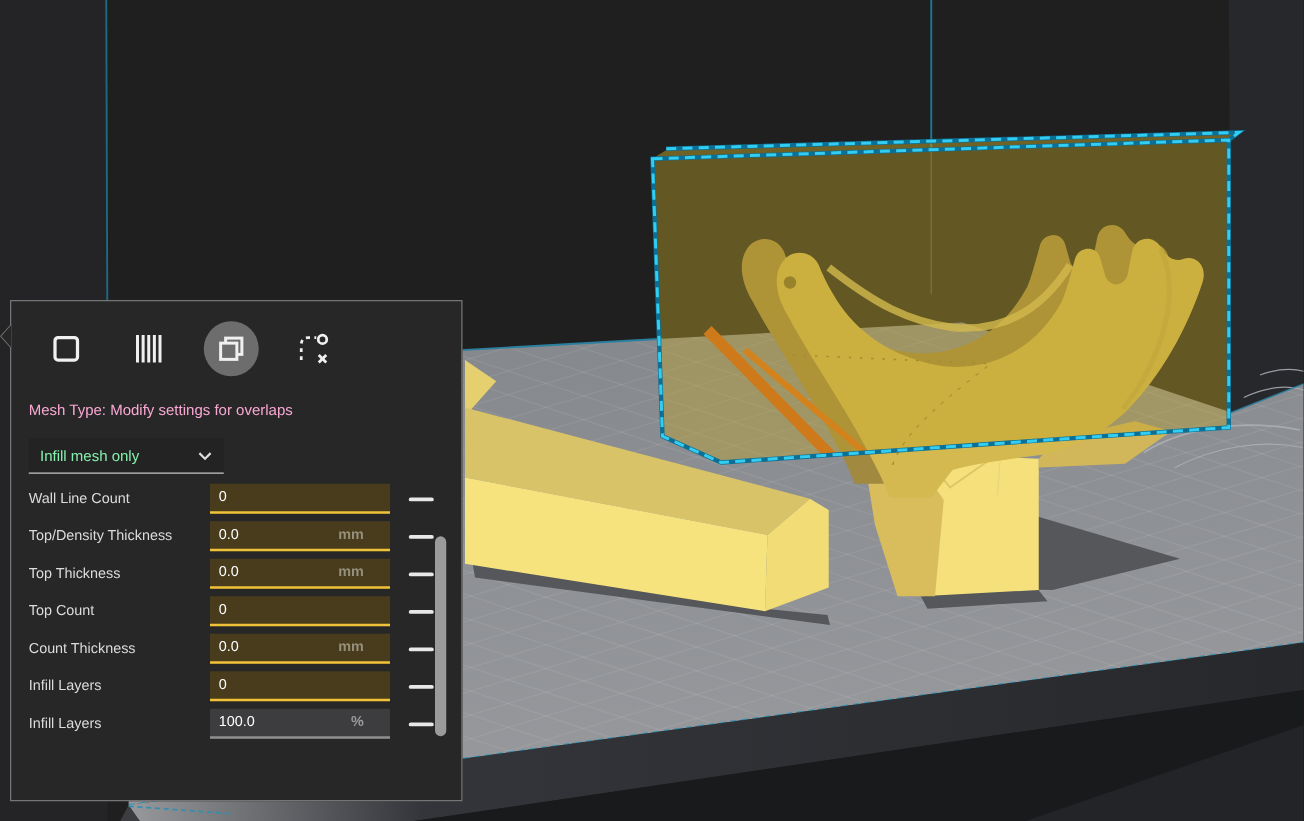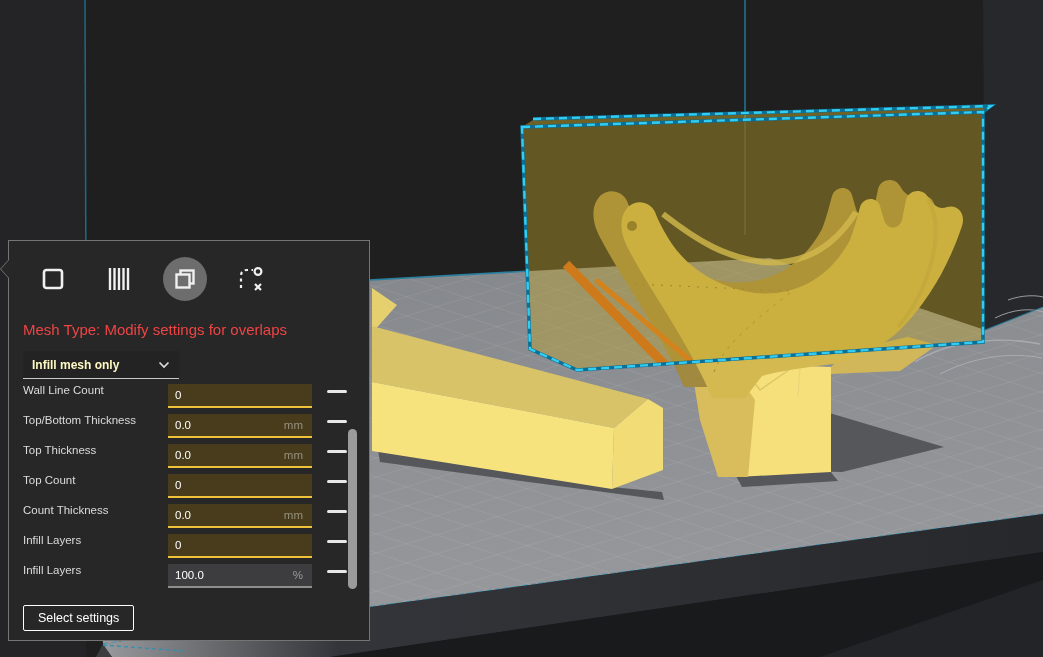--- a/index.html
+++ b/index.html
@@ -14,33 +14,33 @@
          border-top:10px solid transparent;border-bottom:10px solid transparent;
          border-right:9px solid #757575;}
   #panel .arrow:after{content:"";position:absolute;left:1px;top:-9px;width:0;height:0;
          border-top:9px solid transparent;border-bottom:9px solid transparent;
          border-right:8px solid #272727;}
 
   .toolrow{position:absolute;left:22px;top:14px;height:48px;display:flex;align-items:center;gap:22px;}
   .toolbtn{width:44px;height:44px;display:flex;align-items:center;justify-content:center;
            border-radius:50%;cursor:pointer;}
   .toolbtn.selected{background:#6d6d6d;}
-  .meshtype{position:absolute;left:14px;top:80px;font-size:15px;color:#ef4444;}
+  .meshtype{position:absolute;left:14px;top:80px;font-size:12px;color:#f9a8d4;}
   .dropdown{position:absolute;left:14px;top:110px;width:156px;height:27px;background:#232323;
             border-bottom:1px solid #c9c9c9;display:flex;align-items:center;cursor:pointer;}
-  .dropdown .val{font-size:12px;color:#fef9c3;padding-left:9px;flex:1;font-weight:bold;}
+  .dropdown .val{font-size:12px;color:#86efac;padding-left:9px;flex:1;}
   .dropdown svg{margin-right:9px;}
 
   .rows{position:absolute;left:14px;top:143px;right:10px;}
-  .srow{height:30px;display:flex;align-items:flex-start;}
+  .srow{height:30px;display:flex;align-items:center;}
   .srow .lbl{width:145px;font-size:11.5px;color:#dcdcdc;}
   .field{width:144px;height:24px;box-sizing:border-box;display:flex;align-items:center;
          background:#483c1d;border-bottom:2px solid #f0c239;cursor:text;}
   .field .fval{flex:1;font-size:11.5px;color:#ffffff;padding-left:7px;}
-  .field .funit{font-size:11.5px;color:#95907c;padding-right:9px;}
+  .field .funit{font-size:11.5px;color:#95907c;padding-right:21px;font-weight:bold;}
   .field.plain{background:#3d3d3f;border-bottom:2px solid #8f8f8f;}
   .field.plain .funit{color:#9a9a9a;}
   .rm{margin-left:15px;width:20px;height:14px;display:flex;align-items:center;cursor:pointer;}
   .rm i{display:block;width:20px;height:3px;background:#e8e8e8;border-radius:2px;}
 
   .vscroll{position:absolute;right:12px;top:188px;width:9px;height:160px;
            background:#9b9b9b;border-radius:5px;cursor:pointer;}
 
   .selbtn{position:absolute;left:14px;top:364px;height:26px;padding:0 14px;
           background:transparent;border:1px solid #ffffff;border-radius:2px;
@@ -297,21 +297,21 @@
       <span class="lbl">Wall Line Count</span>
       <div class="field">
         <span class="fval">0</span>
         <span class="funit"></span>
       </div>
       <div class="rm">
           <i></i>
         </div>
     </div>
     <div class="srow">
-      <span class="lbl">Top/Bottom Thickness</span>
+      <span class="lbl">Top/Density Thickness</span>
       <div class="field">
         <span class="fval">0.0</span>
         <span class="funit">mm</span>
       </div>
       <div class="rm">
           <i></i>
         </div>
     </div>
     <div class="srow">
       <span class="lbl">Top Thickness</span>
@@ -360,14 +360,13 @@
         <span class="funit">%</span>
       </div>
       <div class="rm">
           <i></i>
         </div>
     </div>
   </div>
 
   <div class="vscroll"></div>
 
-  <button class="selbtn">Select settings</button>
 </div>
 
 </body></html>

